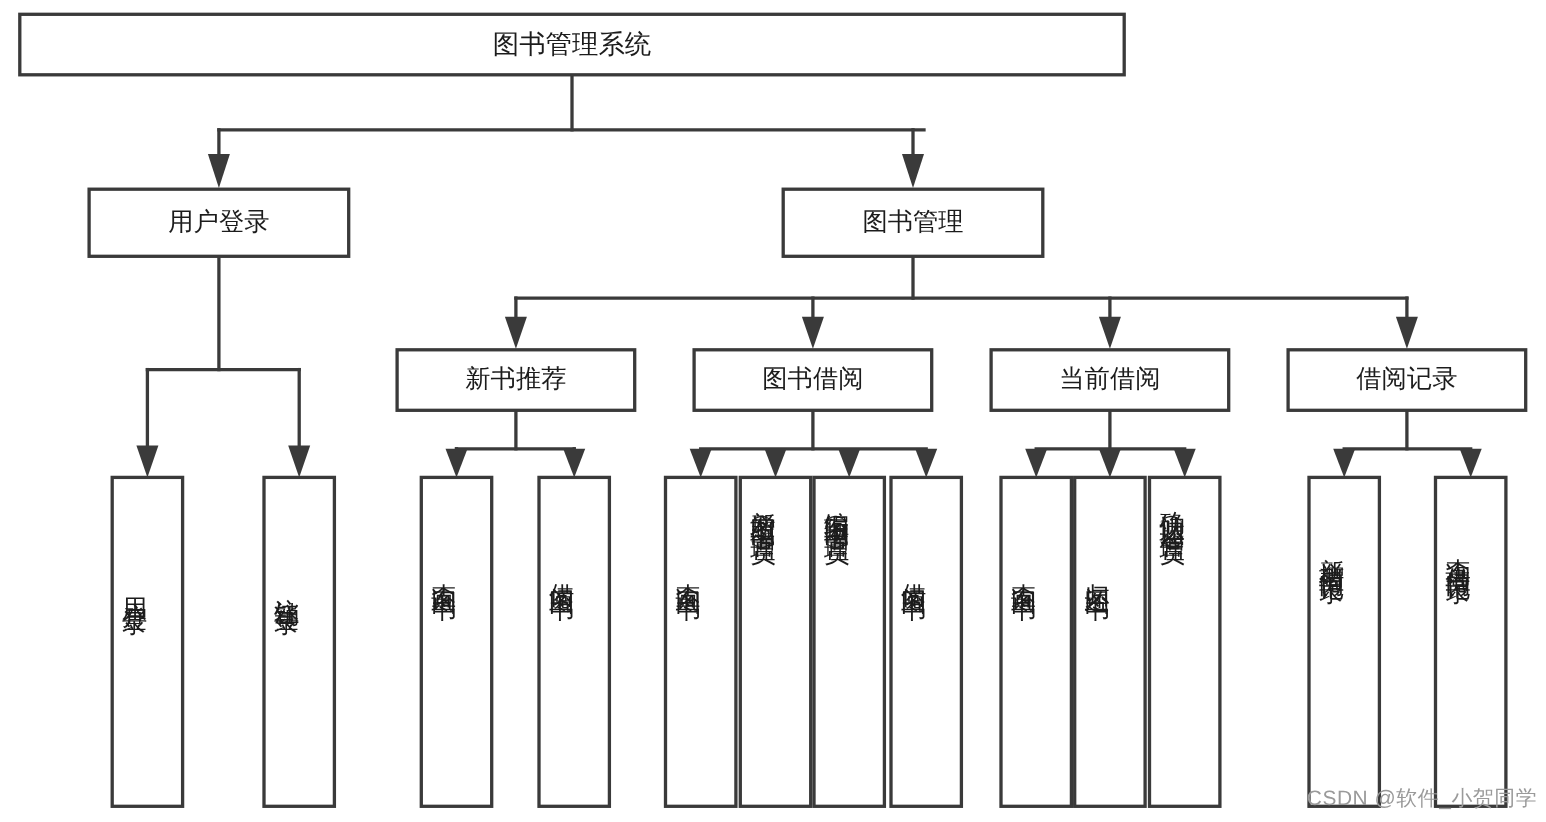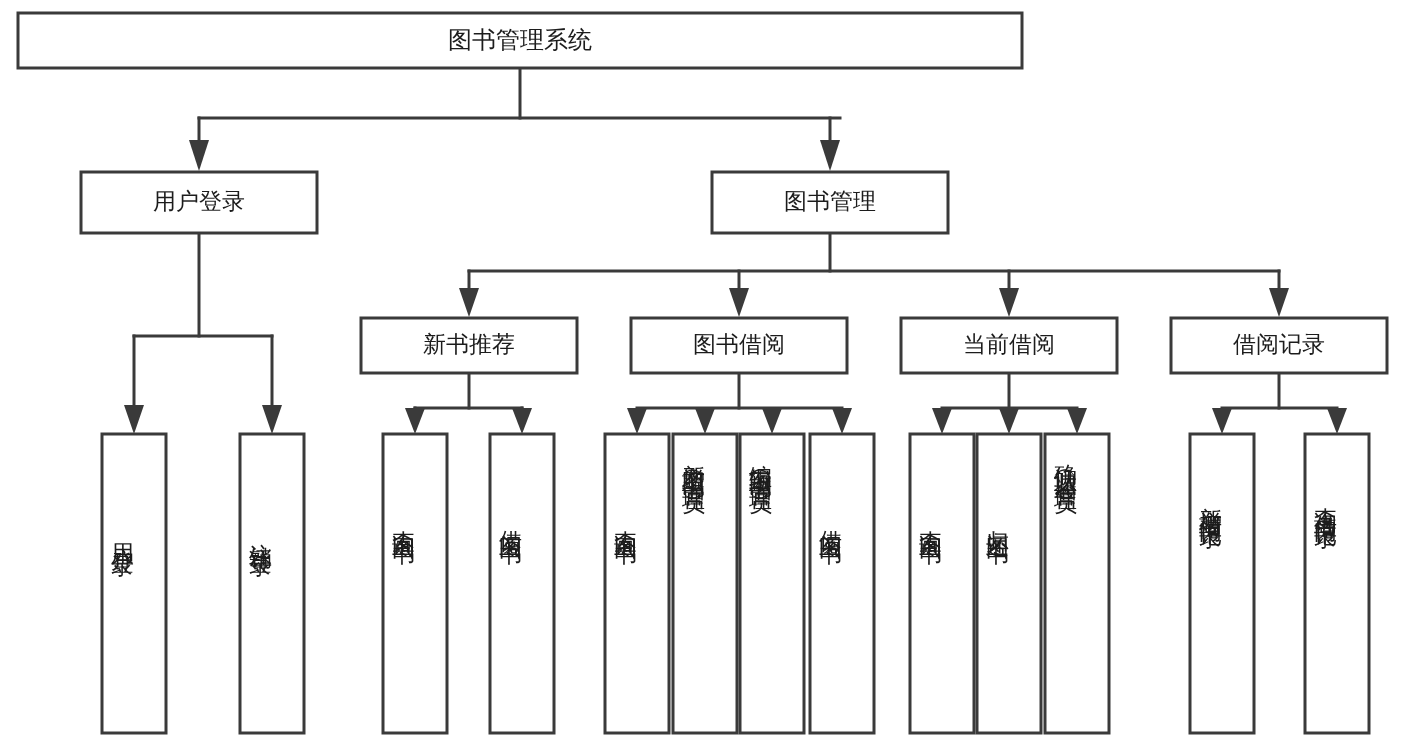--- a/index.html
+++ b/index.html
@@ -196,14 +196,15 @@
   <div class="vlabel" style="left:749px; top:446px; height:280px;">编辑图书（管理员）</div>
   <div class="vlabel" style="left:819px; top:512px; height:130px;">借阅图书</div>
 
   <div class="vlabel" style="left:919px; top:512px; height:130px;">查询图书</div>
   <div class="vlabel" style="left:986px; top:512px; height:130px;">归还图书</div>
   <div class="vlabel" style="left:1054px; top:446px; height:280px;">确认归还（管理员）</div>
 
   <div class="vlabel" style="left:1199px; top:489px; height:200px;">新增借阅记录</div>
   <div class="vlabel" style="left:1314px; top:489px; height:200px;">查询借阅记录</div>
 
+  <div class="watermark">CSDN @软件_小贺同学</div>
 
 </div>
 
 </body></html>

